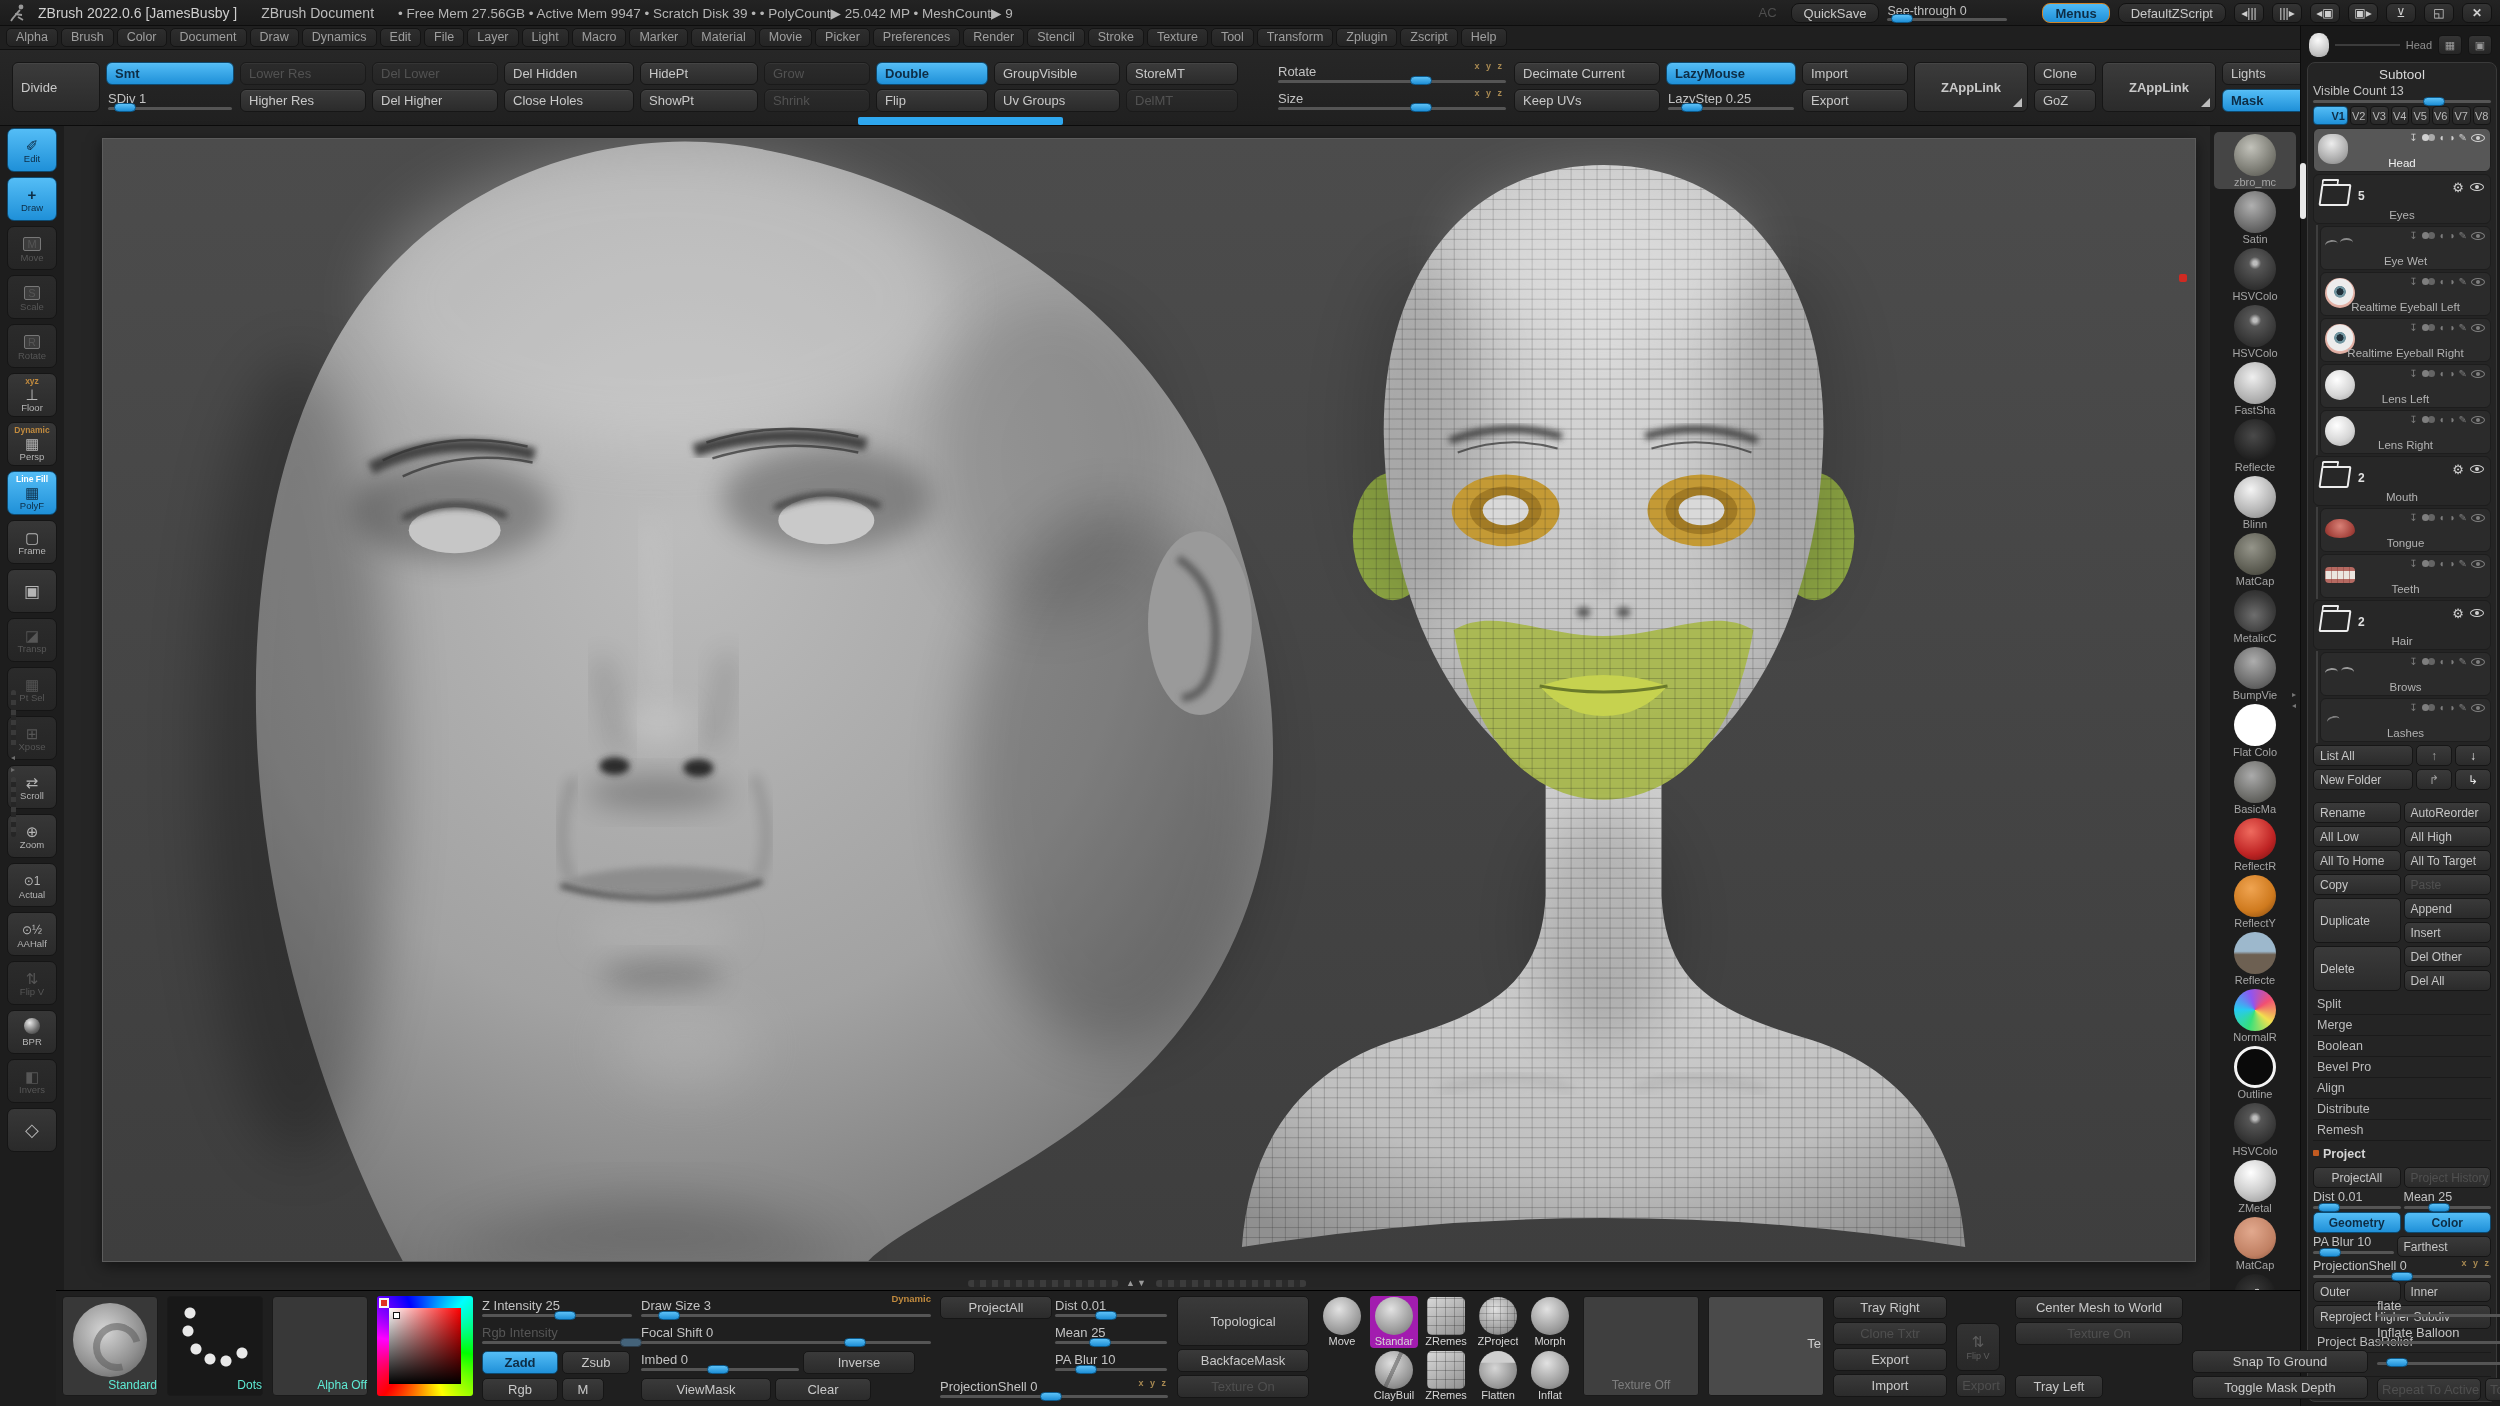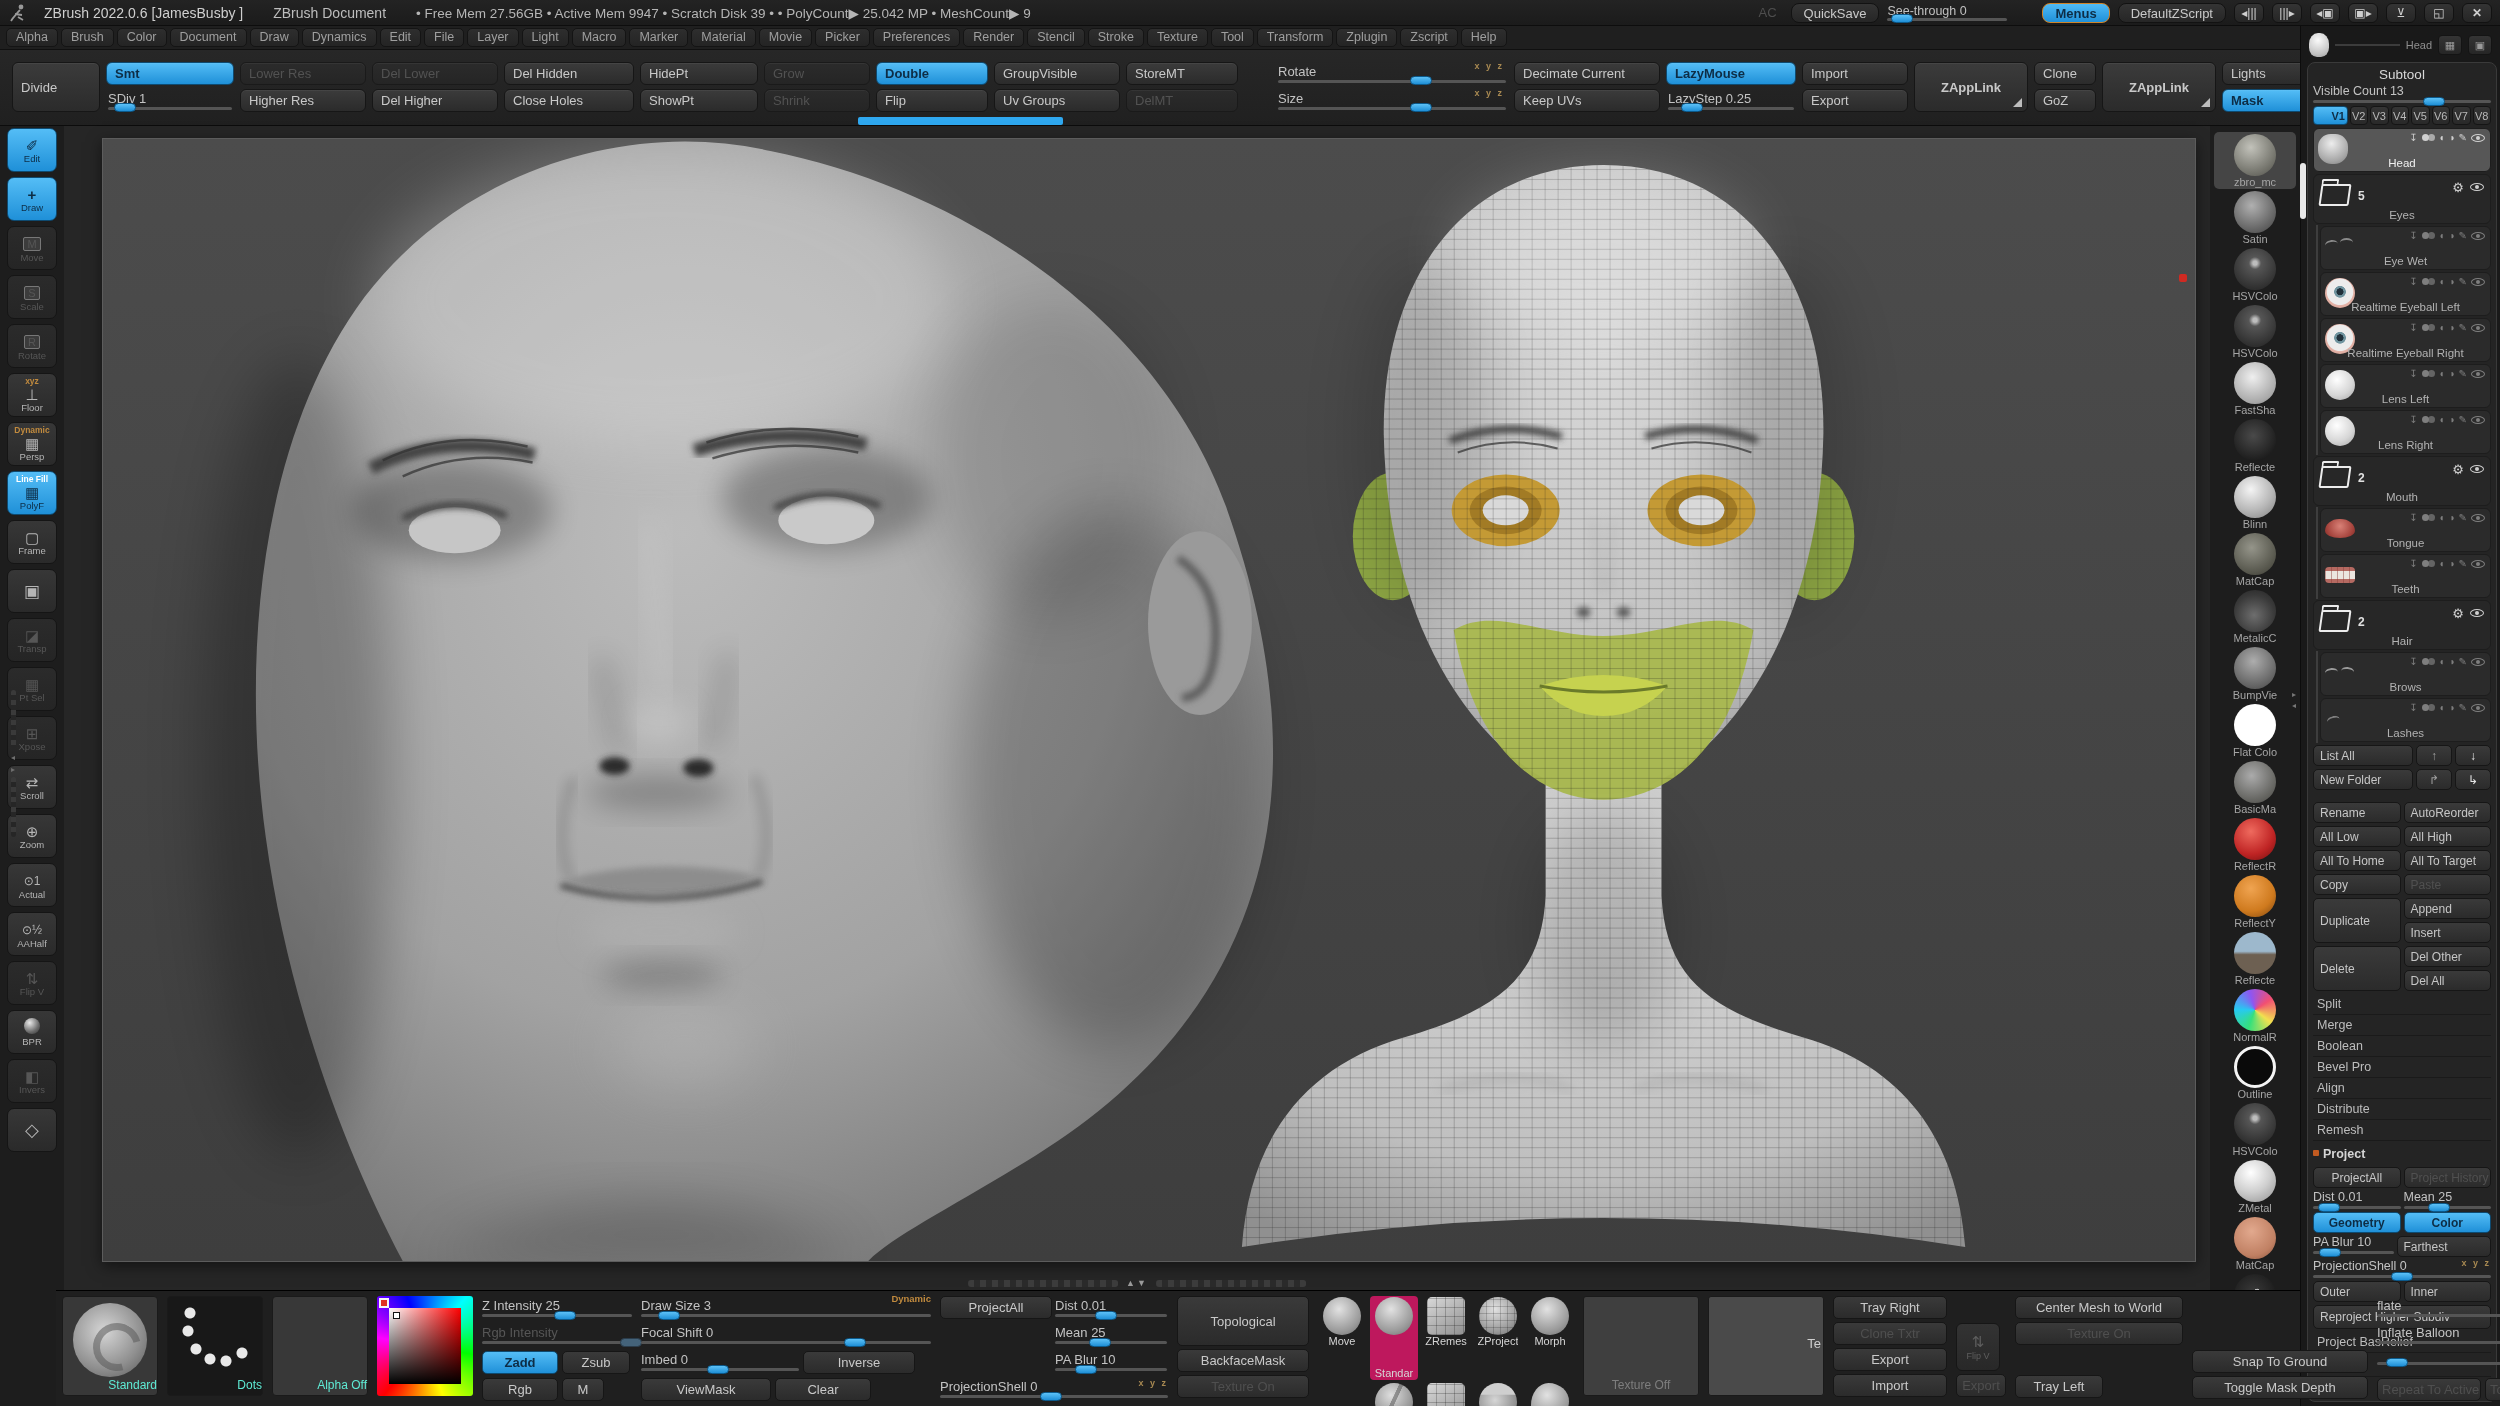--- a/index.html
+++ b/index.html
@@ -1,20 +1,20 @@
 <!DOCTYPE html>
 <html><head>
 <meta charset="utf-8">
 <style>
   html,body{margin:0;padding:0;background:#141414;}
   *{box-sizing:border-box;font-family:"Liberation Sans",sans-serif;}
   .app{position:relative;width:2500px;height:1406px;background:#1d1d1d;overflow:hidden;color:#c8c8c8;}
 
   
-  .titlebar{position:absolute;left:0;top:0;width:2500px;height:26px;background:linear-gradient(#232323,#1b1b1b);display:flex;align-items:center;padding:0 8px;gap:16px;border-bottom:1px solid #0d0d0d;}
+  .titlebar{position:absolute;left:0;top:0;width:2500px;height:26px;background:linear-gradient(#232323,#1b1b1b);display:flex;align-items:center;padding:0 8px;gap:10px;border-bottom:1px solid #0d0d0d;}
   .logo{width:20px;height:20px;flex:0 0 auto;}
   .tb-title{font-size:14px;color:#cfcfcf;white-space:nowrap;}
   .tb-doc{font-size:14px;color:#bdbdbd;white-space:nowrap;margin-left:14px;}
   .tb-stats{font-size:13.5px;color:#b5b5b5;white-space:nowrap;margin-left:14px;}
   .tb-right{margin-left:auto;display:flex;align-items:center;gap:8px;}
   .tb-ac{color:#4e4e4e;font-size:13px;margin-right:6px;}
   .tbtn-sm{background:linear-gradient(#343434,#262626);border:1px solid #121212;border-radius:8px;color:#c9c9c9;font-size:13px;padding:2px 12px;height:20px;line-height:15px;}
   .menusbtn{background:linear-gradient(#4fbaf6,#1f90d8);border:1px solid #d08428;color:#0d2d46;font-weight:bold;margin-left:27px;}
   .tb-see{display:flex;flex-direction:column;width:120px;}
   .tb-see .lab{font-size:12.5px;color:#c0c0c0;line-height:13px;}
@@ -224,21 +224,21 @@
   .bsld.c-dis .lab{color:#565656;}
   .bsld.c-dis .th{background:#44637a;border-color:#2b3d4c;}
   .dyn{position:absolute;right:0;top:-3px;font-size:9.5px;color:#c08a3e;font-weight:bold;}
   .bsld .xyzm{display:block;top:1px;right:0;}
   .projgrid{display:grid;grid-template-columns:112px 112px;gap:3px;}
   .topocol .bb-btn.tall2{height:50px;}
   .qbwrap{display:flex;flex-direction:column;gap:2px;}
   .qbrow{display:flex;gap:4px;}
   .qbrow.off1{margin-left:52px;}
   .qb{width:48px;display:flex;flex-direction:column;align-items:center;border-radius:4px;padding:1px;}
-  .qb.c-sel{background:#be185d;gap:32px;}
+  .qb.c-sel{background:#a21caf;}
   .qbimg{width:38px;height:38px;border-radius:50%;background:radial-gradient(circle at 42% 32%,#e2e2e2,#9a9a9a 65%,#6a6a6a);}
   .qb.c-cube .qbimg{border-radius:5px;background:repeating-linear-gradient(0deg,rgba(0,0,0,.22) 0 1px,transparent 1px 9px),repeating-linear-gradient(90deg,rgba(0,0,0,.22) 0 1px,transparent 1px 9px),linear-gradient(145deg,#d9d9d9,#8f8f8f);}
   .qb.c-gridsphere .qbimg{background:repeating-linear-gradient(0deg,rgba(0,0,0,.18) 0 1px,transparent 1px 7px),repeating-linear-gradient(90deg,rgba(0,0,0,.18) 0 1px,transparent 1px 7px),radial-gradient(circle at 42% 32%,#e2e2e2,#9a9a9a 65%,#6a6a6a);}
   .qb.c-clay .qbimg{background:linear-gradient(115deg,transparent 44%,rgba(80,80,80,.5) 45% 52%,transparent 53%),radial-gradient(circle at 42% 32%,#dedede,#949494 65%,#656565);}
   .qb.c-flatsphere .qbimg{background:linear-gradient(180deg,#cfcfcf 0 30%,transparent 31%),radial-gradient(circle at 42% 45%,#d6d6d6,#8f8f8f 70%,#5f5f5f);}
   .qb.c-blob .qbimg{border-radius:46% 54% 52% 48%/58% 48% 52% 42%;}
   .qb.c-swirl .qbimg{position:relative;}
   .qblab{font-size:11px;color:#d6d6d6;line-height:12px;white-space:nowrap;overflow:hidden;max-width:50px;}
   .textthumb{position:relative;width:116px;height:100px;background:#3f3f3f;border:1px solid #1a1a1a;border-radius:3px;flex:0 0 auto;}
   .textthumb .blab{position:absolute;left:0;right:0;bottom:3px;text-align:center;font-size:12px;color:#7e7e7e;}

